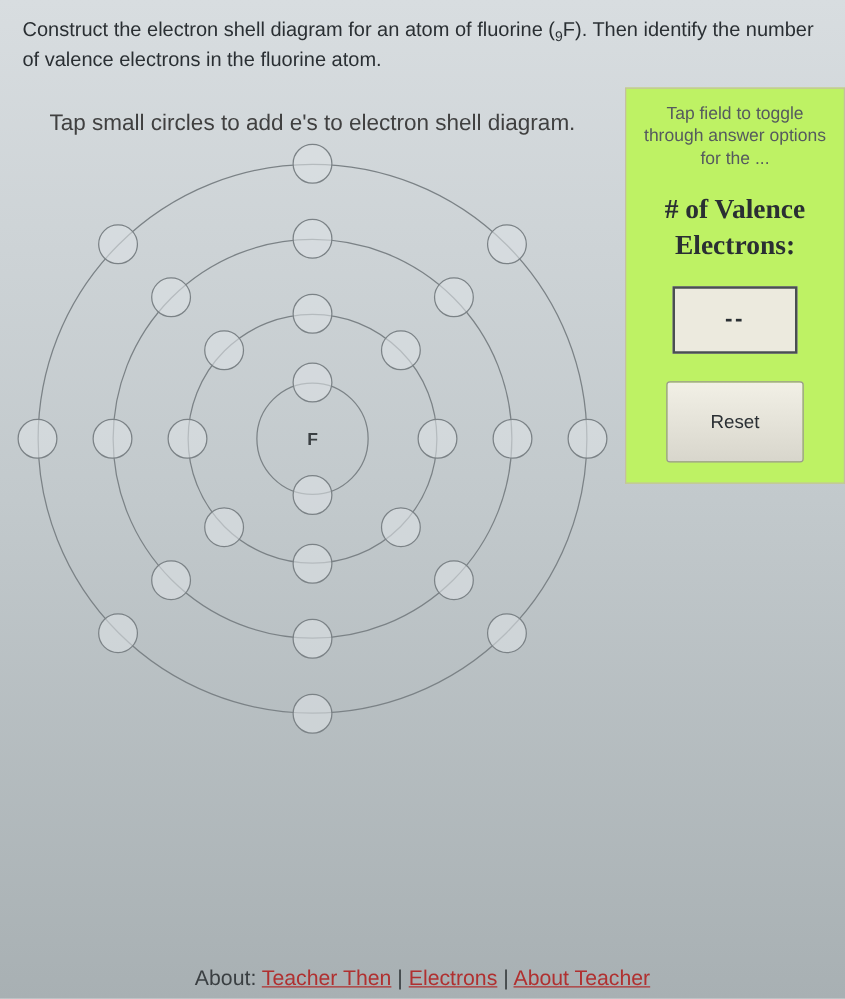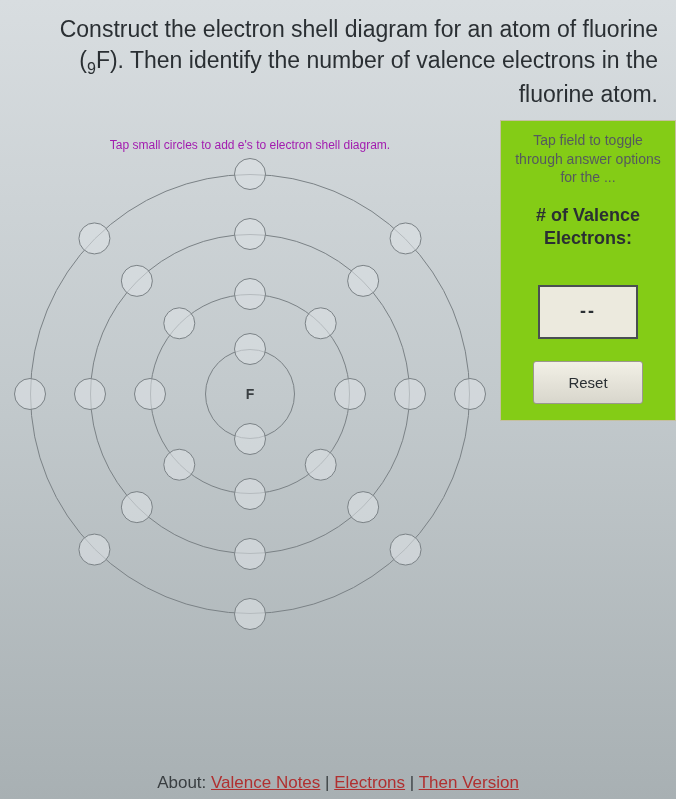--- a/index.html
+++ b/index.html
@@ -6,41 +6,40 @@
   body {
     width: 676px;
     height: 799px;
     background: linear-gradient(180deg, #d8dde0 0%, #c2c9cc 50%, #a8b0b3 100%);
     font-family: Arial, Helvetica, sans-serif;
     overflow: hidden;
     position: relative;
   }
   .question {
     padding: 14px 18px 10px 18px;
-    font-size: 23px;
+    font-size: 16px;
     line-height: 1.35;
     color: #2a2f33;
-    text-align: right;
   }
   .question sub { font-size: 0.7em; vertical-align: sub; }
   .content {
     position: relative;
     width: 100%;
     height: 620px;
   }
   .diagram-area {
     position: absolute;
     left: 0;
     top: 0;
     width: 500px;
   }
   .diagram-hint {
     text-align: center;
-    font-size: 12px;
-    color: #a21caf;
+    font-size: 18px;
+    color: #404040;
     margin: 18px 0 12px 0;
   }
   .shell-diagram {
     position: relative;
     width: 460px;
     height: 460px;
     margin: 0 auto;
   }
   .shell {
     position: absolute;
@@ -73,59 +72,60 @@
     top: 50%;
     margin-left: -16px;
     margin-top: -16px;
     cursor: pointer;
   }
   .answer-panel {
     position: absolute;
     right: 0;
     top: 0;
     width: 176px;
-    background: #84cc16;
+    background: #bef264;
     border: 1px solid #c5c0a0;
     padding: 10px 12px 16px 12px;
   }
   .answer-hint {
     font-size: 14px;
     color: #555a5e;
     text-align: center;
     line-height: 1.3;
     margin-bottom: 18px;
   }
   .valence-label {
-    font-size: 18px;
+    font-size: 22px;
     color: #2a2f33;
     text-align: center;
     font-weight: bold;
-    margin-bottom: 34px;
+    margin-bottom: 18px;
     line-height: 1.3;
+    font-family: Liberation Serif, serif;
   }
   .valence-field {
     width: 100px;
     height: 54px;
     margin: 0 auto 22px auto;
     border: 2px solid #4a4f52;
     background: #eceade;
     display: flex;
     align-items: center;
     justify-content: center;
     font-size: 18px;
     font-weight: bold;
     color: #2a2f33;
     cursor: pointer;
     letter-spacing: 2px;
   }
   .reset-btn {
     display: block;
     width: 110px;
     margin: 0 auto;
-    padding: 12px 0;
+    padding: 23px 0;
     background: linear-gradient(#f2f0e6, #d8d6cc);
     border: 1px solid #9a988e;
     border-radius: 3px;
     font-size: 15px;
     color: #2a2f33;
     text-align: center;
     cursor: pointer;
   }
   .footer {
     position: absolute;
@@ -188,18 +188,18 @@
     <div class="answer-hint">Tap field to toggle through answer options for the ...</div>
     <div class="valence-label"># of Valence Electrons:</div>
     <div class="valence-field">--</div>
     <div class="reset-btn">Reset</div>
   </div>
 
 </div>
 
 <div class="footer">
   <span>About: </span>
-  <span class="link">Valence Notes</span>
+  <span class="link">Teacher Then</span>
   <span class="sep"> | </span>
   <span class="link">Electrons</span>
   <span class="sep"> | </span>
-  <span class="link">Then Version</span>
+  <span class="link">About Teacher</span>
 </div>
 
 </body></html>

